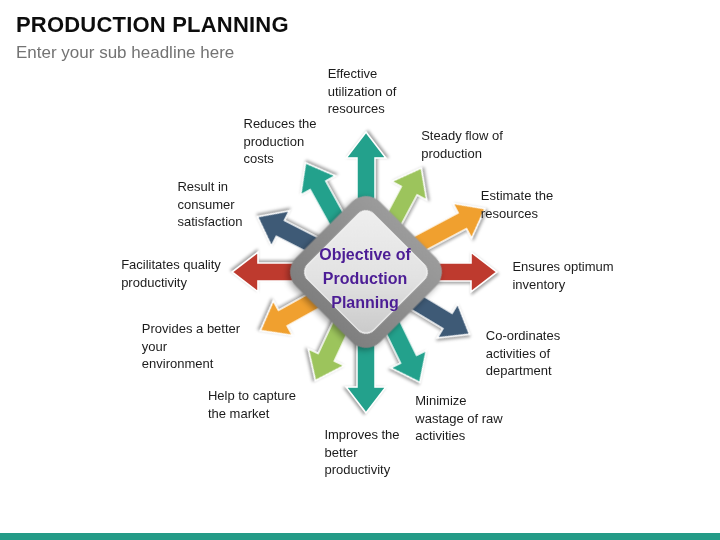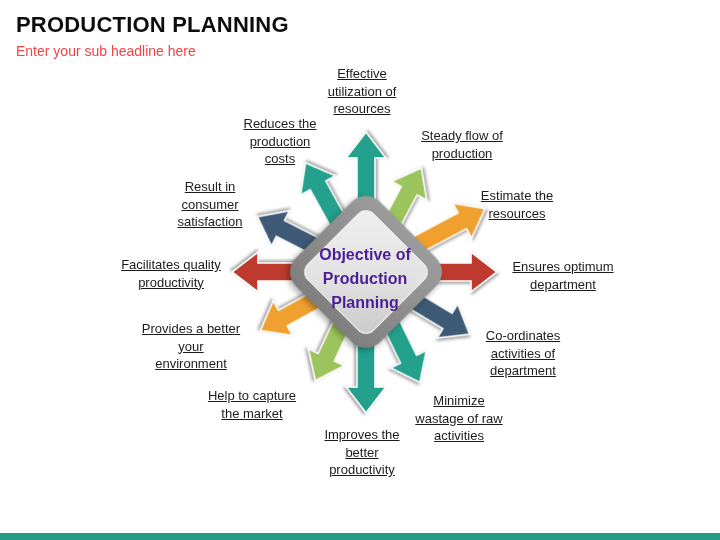--- a/index.html
+++ b/index.html
@@ -12,21 +12,21 @@
   }
   .slide { position: absolute; inset: 0; padding-left: 48px; }
 
   .title {
     position: absolute; left: 16px; top: 12px;
     font-size: 22px; font-weight: 700; color: #0d0d0d;
     margin: 0; letter-spacing: 0.2px;
   }
   .subtitle {
     position: absolute; left: 16px; top: 43px;
-    font-size: 14px; font-weight: 400; color: #ef4444;
+    font-size: 17px; font-weight: 400; color: #737373;
   }
 
   .diagram-svg { position: absolute; left: 0; top: 0; }
 
   .arrow {
     stroke: #ffffff; stroke-width: 1.6;
     filter: drop-shadow(1px 2px 1.5px rgba(0,0,0,0.35));
   }
   .diamond-group { filter: drop-shadow(0 3px 3px rgba(0,0,0,0.35)); }
 
@@ -35,23 +35,23 @@
     transform: translate(-50%, -50%);
     width: 130px; text-align: center;
     font-size: 16px; font-weight: 700; color: #4c1d95;
     line-height: 24px; white-space: pre-line;
   }
 
   .lbl {
     position: absolute;
     transform: translateX(-50%);
     width: max-content;
-    text-align: center;
+    text-align: left;
     font-size: 13px; line-height: 17.5px;
-    color: #1c1c1c; white-space: pre-line; text-decoration: underline;
+    color: #1c1c1c; white-space: pre-line;
   }
 
   .footer-bar {
     position: absolute; left: 0; right: 0; bottom: 0;
     height: 7px; background: #249b87;
   }
 </style>
 </head>
 <body>
 
@@ -121,21 +121,21 @@
 Planning</div>
 
   <div class="lbl" style="left:362px; top:65px">Effective
 utilization of
 resources</div>
   <div class="lbl" style="left:462px; top:127px">Steady flow of
 production</div>
   <div class="lbl" style="left:517px; top:187px">Estimate the
 resources</div>
   <div class="lbl" style="left:563px; top:258px">Ensures optimum
-department</div>
+inventory</div>
   <div class="lbl" style="left:523px; top:327px">Co-ordinates
 activities of
 department</div>
   <div class="lbl" style="left:459px; top:392px">Minimize
 wastage of raw
 activities</div>
   <div class="lbl" style="left:362px; top:426px">Improves the
 better
 productivity</div>
   <div class="lbl" style="left:252px; top:387px">Help to capture

